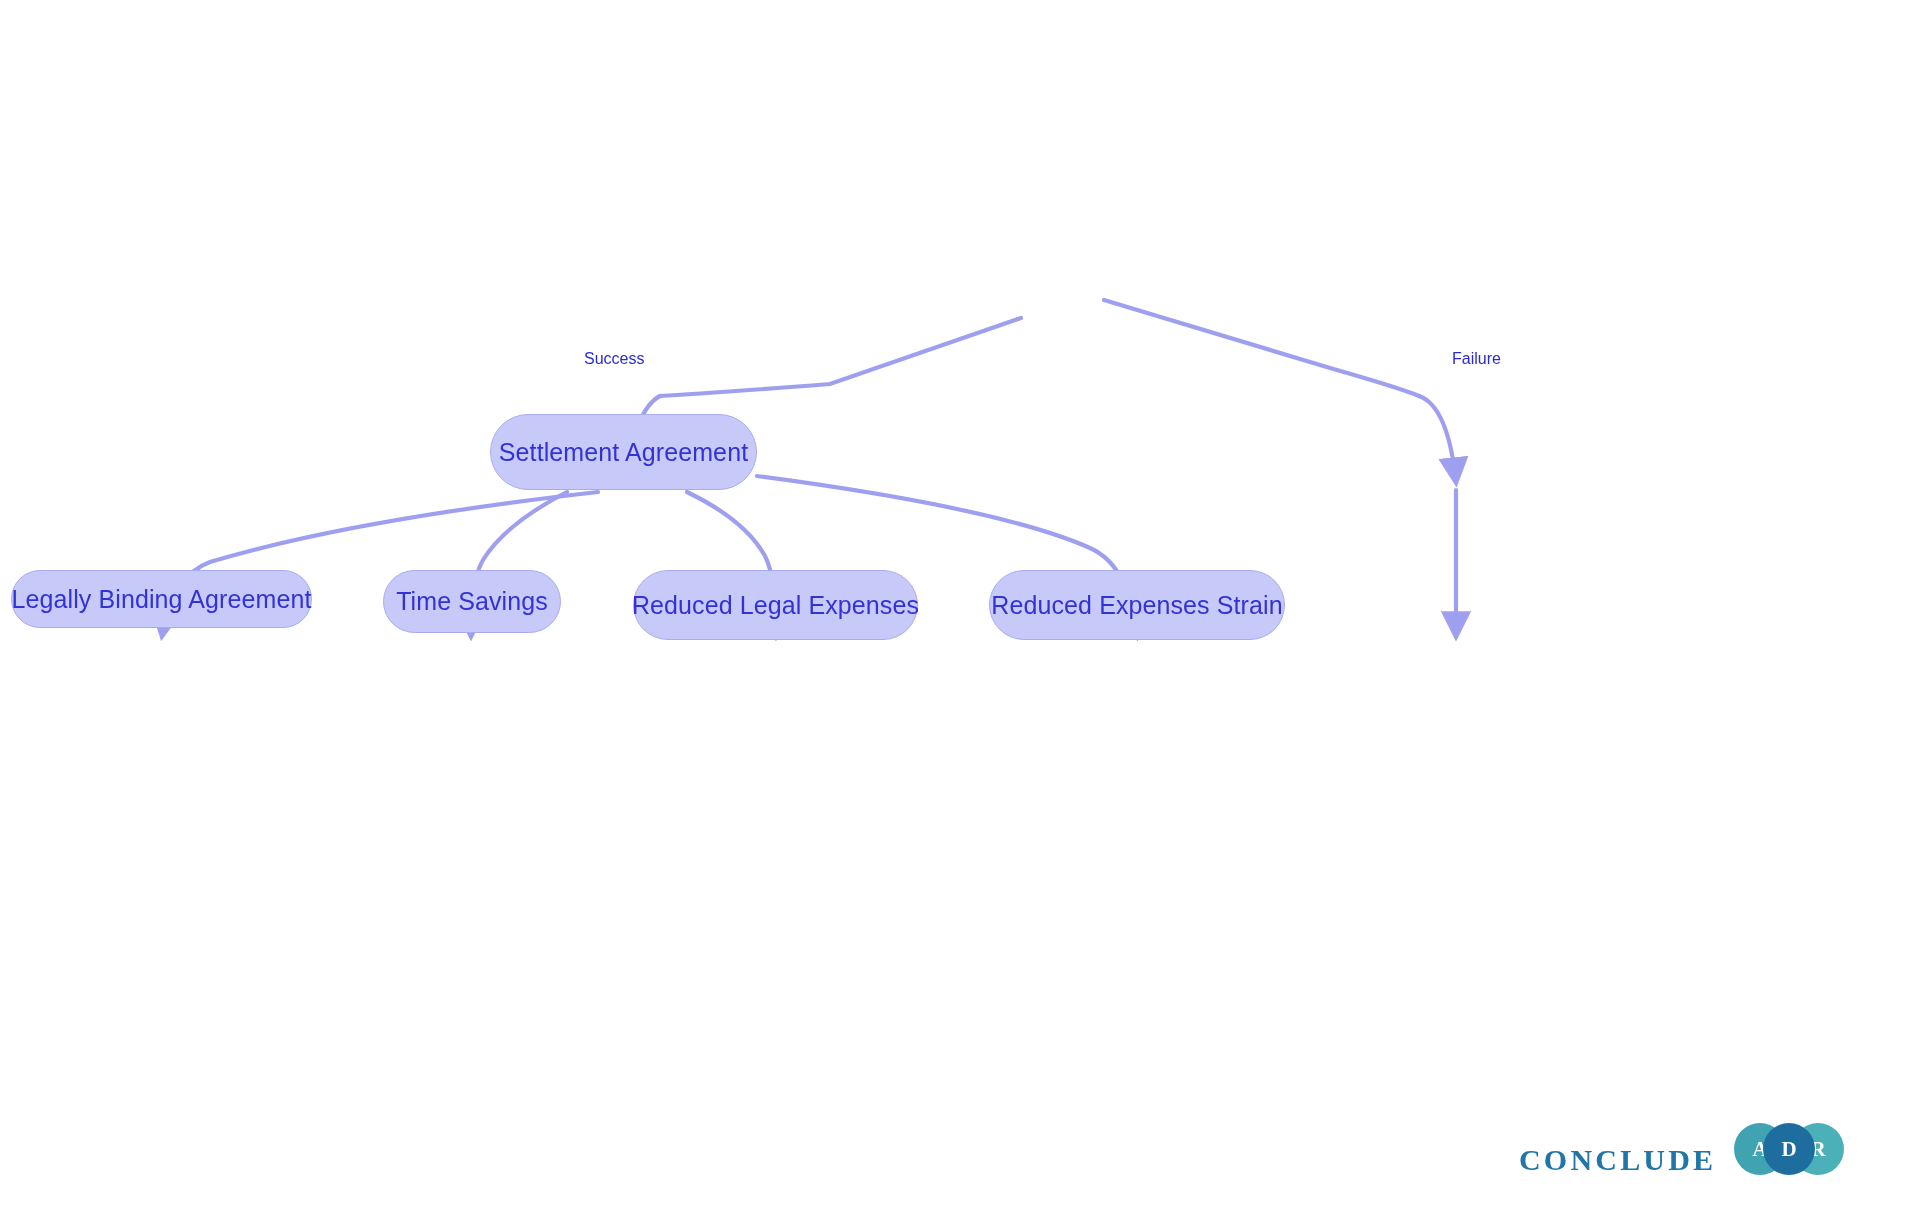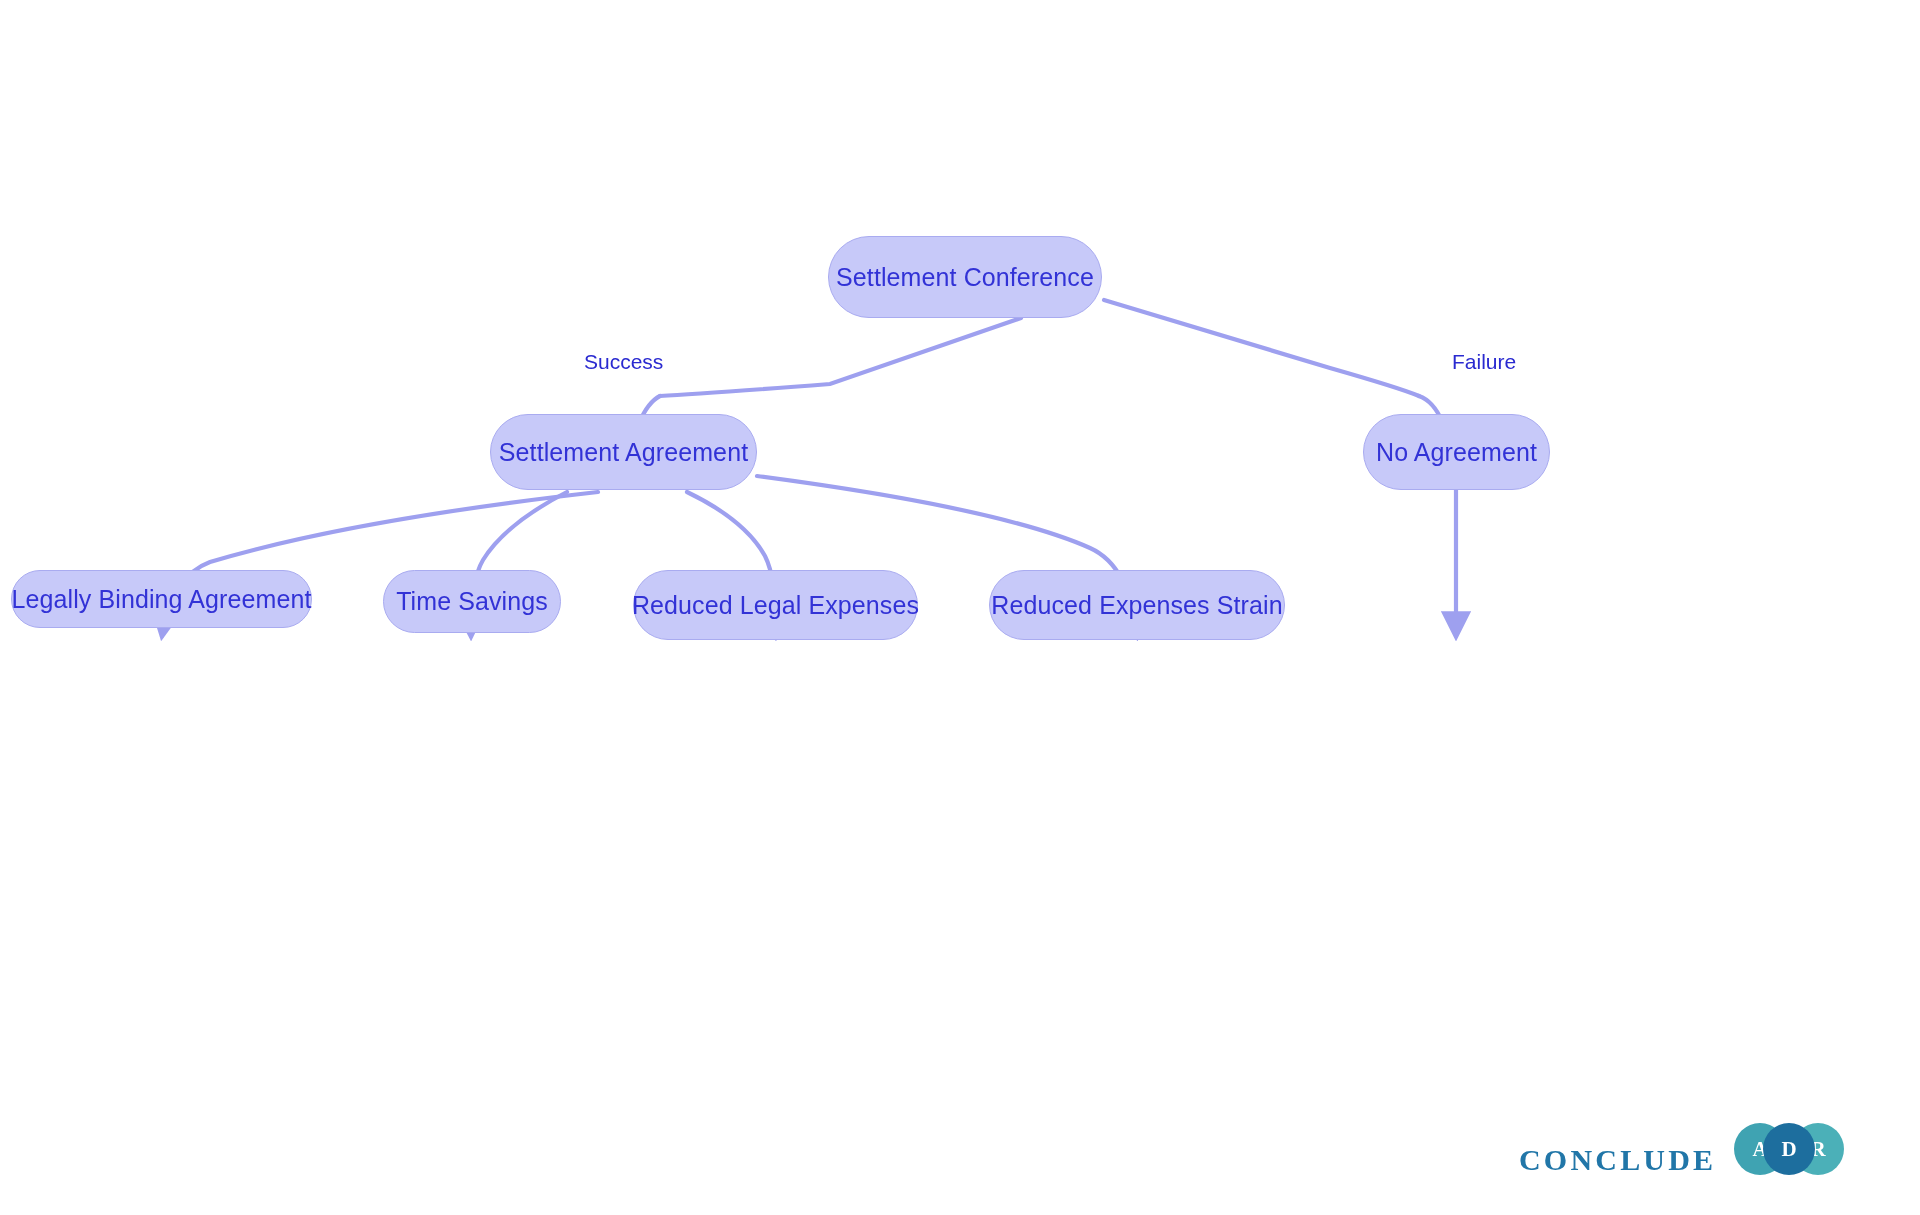--- a/index.html
+++ b/index.html
@@ -41,21 +41,21 @@
     color: #3232d6;
     font-size: 25px;
     font-weight: 400;
     letter-spacing: 0.1px;
     white-space: nowrap;
     user-select: none;
   }
   .edge-label {
     position: absolute;
     color: #2a2ad0;
-    font-size: 21px;
+    font-size: 16px;
     white-space: nowrap;
     user-select: none;
     background: transparent;
   }
   
   #logo {
     position: absolute;
     display: flex;
     align-items: flex-end;
     user-select: none;
@@ -118,31 +118,25 @@
       <path d="M 567,492 Q 505,524 483,560 Q 470,582 471,636" marker-end="url(#arrowhead)"></path>
 
       <path d="M 687,492 Q 745,520 765,556 Q 777,580 776,636" marker-end="url(#arrowhead)"></path>
 
       <path d="M 757,476 Q 1000,508 1090,548 Q 1130,566 1137,636" marker-end="url(#arrowhead)"></path>
 
       <path d="M 1456,490 L 1456,636" marker-end="url(#arrowhead)"></path>
     </g>
   </svg>
 
-  <div class="node" style="left:828px; top:236px; width:274px; height:82px;">
-    <span>Settlement Conference</span>
-  </div>
 
   <div class="node" style="left:490px; top:414px; width:267px; height:76px;">
     <span>Settlement Agreement</span>
   </div>
 
-  <div class="node" style="left:1363px; top:414px; width:187px; height:76px;">
-    <span>No Agreement</span>
-  </div>
 
   <div class="node" style="left:11px; top:570px; width:301px; height:58px;">
     <span>Legally Binding Agreement</span>
   </div>
 
   <div class="node" style="left:383px; top:570px; width:178px; height:63px;">
     <span>Time Savings</span>
   </div>
 
   <div class="node" style="left:633px; top:570px; width:285px; height:70px;">

